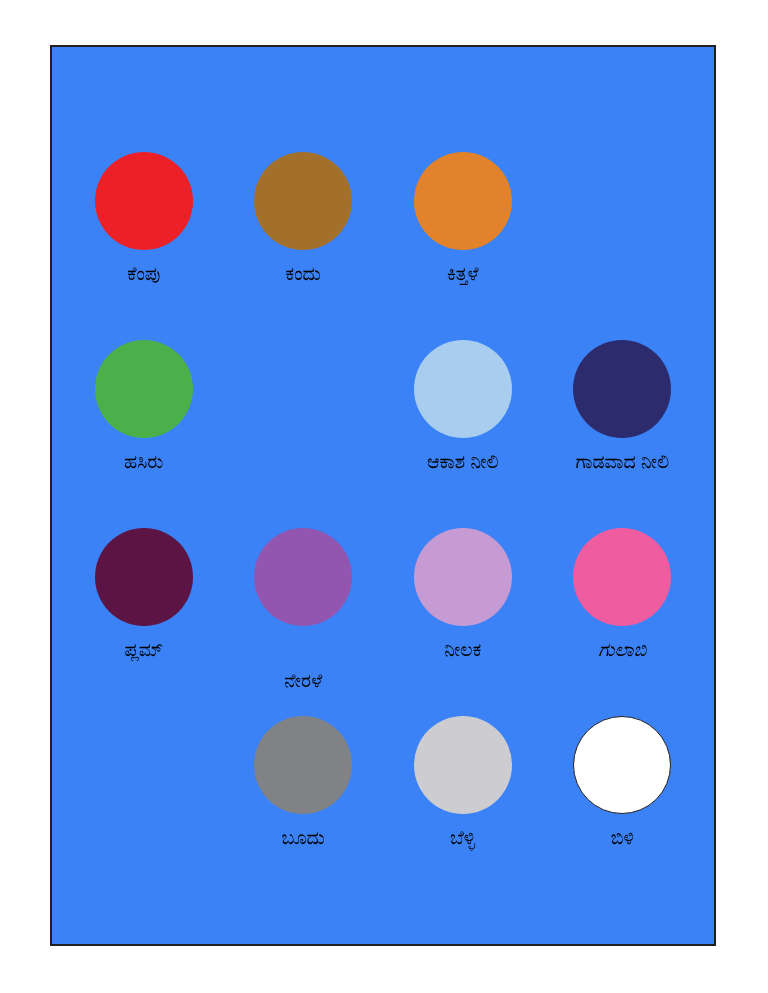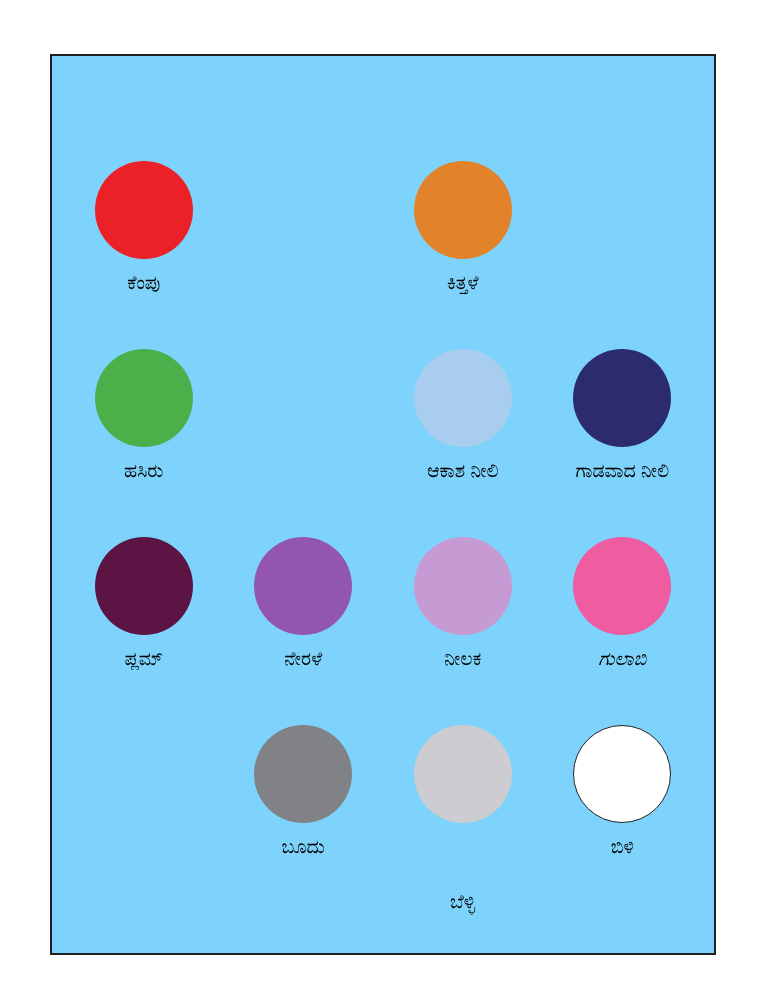--- a/index.html
+++ b/index.html
@@ -10,26 +10,26 @@
   body {
     width: 768px;
     height: 993px;
     font-family: "Liberation Sans", "DejaVu Sans", sans-serif;
     overflow: hidden;
   }
 
   #poster {
     position: absolute;
     left: 50px;
-    top: 54px;
+    top: 45px;
     width: 666px;
     height: 901px;
     box-sizing: border-box;
     border: 2px solid #231f20;
-    background: #7dd3fc;
+    background: #3b82f6;
   }
 
   #grid {
     position: absolute;
     left: 0;
     top: 0;
     width: 100%;
     height: 100%;
     display: grid;
     grid-template-columns: repeat(4, 1fr);
@@ -69,57 +69,61 @@
 </style>
 </head>
 <body>
 
 <div id="poster">
   <div id="grid">
       <div class="cell" style="grid-area: 2 / 1;">
         <div class="swatch" style="background: rgb(236, 32, 39);"></div>
         <div class="label">ಕೆಂಪು</div>
       </div>
+      <div class="cell" style="grid-area: 2 / 2;">
+        <div class="swatch" style="background: rgb(163, 112, 43);"></div>
+        <div class="label">ಕಂದು</div>
+      </div>
       <div class="cell" style="grid-area: 2 / 3;">
         <div class="swatch" style="background: rgb(226, 130, 42);"></div>
         <div class="label">ಕಿತ್ತಳೆ</div>
       </div>
       <div class="cell" style="grid-area: 3 / 1;">
         <div class="swatch" style="background: rgb(76, 176, 74);"></div>
         <div class="label">ಹಸಿರು</div>
       </div>
       <div class="cell" style="grid-area: 3 / 3;">
         <div class="swatch" style="background: rgb(168, 205, 238);"></div>
         <div class="label">ಆಕಾಶ ನೀಲಿ</div>
       </div>
       <div class="cell" style="grid-area: 4 / 1;">
         <div class="swatch" style="background: rgb(92, 20, 69);"></div>
         <div class="label">ಪ್ಲಮ್</div>
       </div>
       <div class="cell" style="grid-area: 3 / 4;">
         <div class="swatch" style="background: rgb(43, 43, 110);"></div>
         <div class="label">ಗಾಡವಾದ ನೀಲಿ</div>
       </div>
-      <div class="cell" style="grid-area: 4 / 2;">
+      <div class="cell" style="grid-area: 4 / 2; gap: 31px;">
         <div class="swatch" style="background: rgb(146, 86, 176);"></div>
         <div class="label">ನೇರಳೆ</div>
       </div>
       <div class="cell" style="grid-area: 4 / 3;">
         <div class="swatch" style="background: rgb(198, 154, 210);"></div>
         <div class="label">ನೀಲಕ</div>
       </div>
       <div class="cell" style="grid-area: 4 / 4; font-style: italic;">
         <div class="swatch" style="background: rgb(239, 92, 160);"></div>
         <div class="label">ಗುಲಾಬಿ</div>
       </div>
       <div class="cell" style="grid-area: 5 / 2;">
         <div class="swatch" style="background: rgb(128, 130, 133);"></div>
         <div class="label">ಬೂದು</div>
       </div>
-      <div class="cell" style="grid-area: 5 / 3; justify-content: space-between;">
+      <div class="cell" style="grid-area: 5 / 3;">
         <div class="swatch" style="background: rgb(204, 204, 209);"></div>
         <div class="label">ಬೆಳ್ಳಿ</div>
       </div>
       <div class="cell" style="grid-area: 5 / 4;">
         <div class="swatch outlined" style="background: rgb(255, 255, 255);"></div>
         <div class="label">ಬಿಳಿ</div>
       </div>
     </div>
 </div>
 

